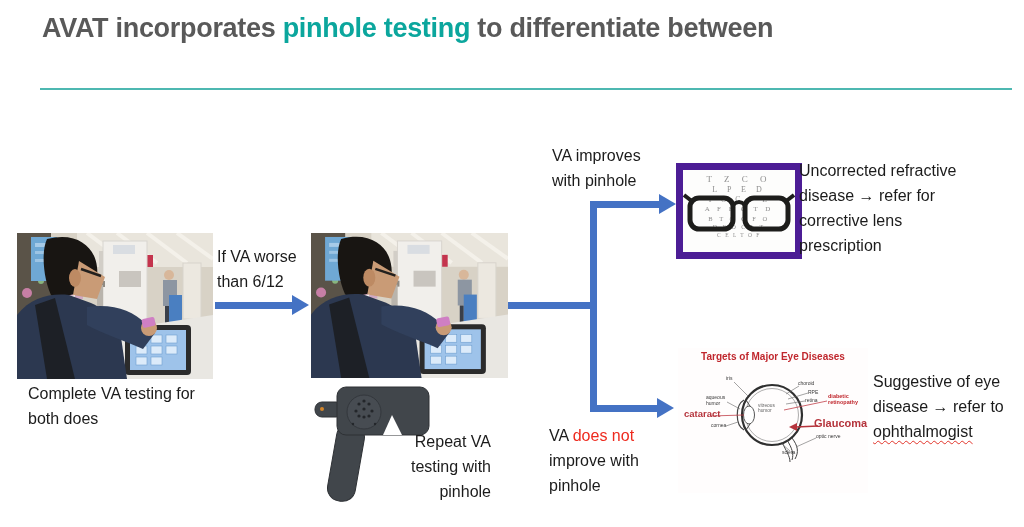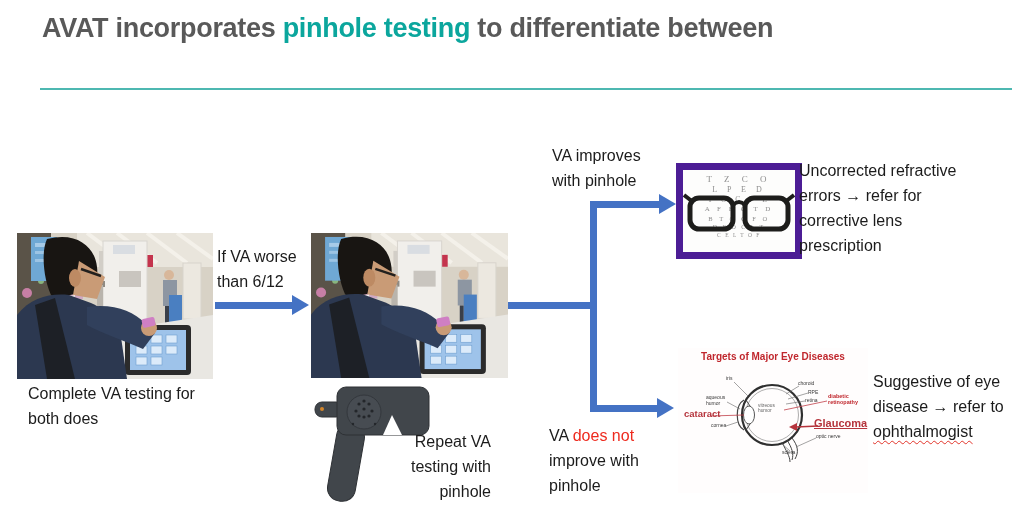--- a/index.html
+++ b/index.html
@@ -41,21 +41,21 @@
   .ec-r6{font-size:5.5px;letter-spacing:1.5px;line-height:8px;}
   .eyechart svg{position:absolute;left:0;top:0;}
   
   .eyediagram{position:absolute;left:678px;top:348px;width:190px;height:145px;background:#fffdfd;}
   .ed-title{position:absolute;left:0;top:3px;width:100%;text-align:center;
             font-size:10px;font-weight:bold;color:#c0272d;}
   .eyediagram svg{position:absolute;left:0;top:0;}
   .tl{position:absolute;font-size:5px;line-height:5.5px;color:#3a3a3a;}
   .tl2{position:absolute;font-size:4.8px;line-height:5px;color:#666;}
   .lab-cataract{position:absolute;font-size:9.5px;font-weight:bold;color:#b5343c;}
-  .lab-glaucoma{position:absolute;font-size:11px;font-weight:bold;color:#b5343c;text-decoration:underline;}
+  .lab-glaucoma{position:absolute;font-size:11px;font-weight:bold;color:#b5343c;}
   .lab-diab{position:absolute;font-size:5.5px;line-height:6px;font-weight:bold;color:#c0272d;width:38px;}
   
   .caption1{left:28px;top:381px;width:182px;}
   .arrow1-label{left:217px;top:244px;width:102px;}
   .caption2{left:379px;top:429px;width:112px;text-align:right;}
   .label-up{left:552px;top:143px;width:114px;}
   .label-down{left:549px;top:423px;width:120px;}
   .outcome-top{left:799px;top:158px;width:160px;}
   .outcome-bottom{left:873px;top:369px;width:156px;}
 </style>
@@ -238,21 +238,21 @@
       <div class="ec-r ec-r6">C E L T O F</div>
     </div>
     <svg width="112" height="82" viewBox="0 0 112 82">
       <path d="M10,32 L1,25" stroke="#1d1d1b" stroke-width="4" fill="none"></path>
       <path d="M102,32 L111,25" stroke="#1d1d1b" stroke-width="4" fill="none"></path>
       <rect x="7" y="28" width="43" height="31" rx="9" fill="none" stroke="#1d1d1b" stroke-width="5"></rect>
       <rect x="62" y="28" width="43" height="31" rx="9" fill="none" stroke="#1d1d1b" stroke-width="5"></rect>
       <path d="M50,35 Q56,29 62,35" fill="none" stroke="#1d1d1b" stroke-width="4"></path>
     </svg>
   </div>
-  <div class="txt outcome-top">Uncorrected refractive errors → refer for corrective lens prescription</div>
+  <div class="txt outcome-top">Uncorrected refractive disease → refer for corrective lens prescription</div>
 
   <div class="eyediagram">
     <div class="ed-title">Targets of Major Eye Diseases</div>
     <svg width="190" height="145" viewBox="0 0 190 145">
       <ellipse cx="94" cy="67" rx="30" ry="30" fill="none" stroke="#2f2f2f" stroke-width="2.2"></ellipse>
       <ellipse cx="94" cy="67" rx="26.5" ry="26.5" fill="none" stroke="#8a8a8a" stroke-width="0.7"></ellipse>
       <path d="M66,52 C57,57 57,77 66,82" fill="none" stroke="#444" stroke-width="1.2"></path>
       <ellipse cx="71" cy="67" rx="5.5" ry="9" fill="#ffffff" stroke="#555" stroke-width="1"></ellipse>
       <path d="M68,52 L72,58 M68,82 L72,76" stroke="#444" stroke-width="1"></path>
       <path d="M114,90 C120,98 121,104 117,111 M104,94 C108,103 112,108 112,114 M109,92 C114,100 116,106 114,112" fill="none" stroke="#444" stroke-width="1"></path>

